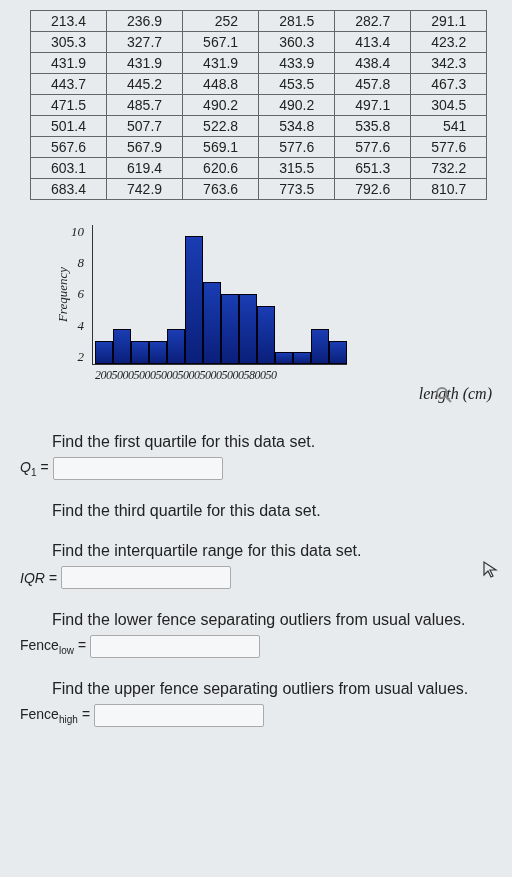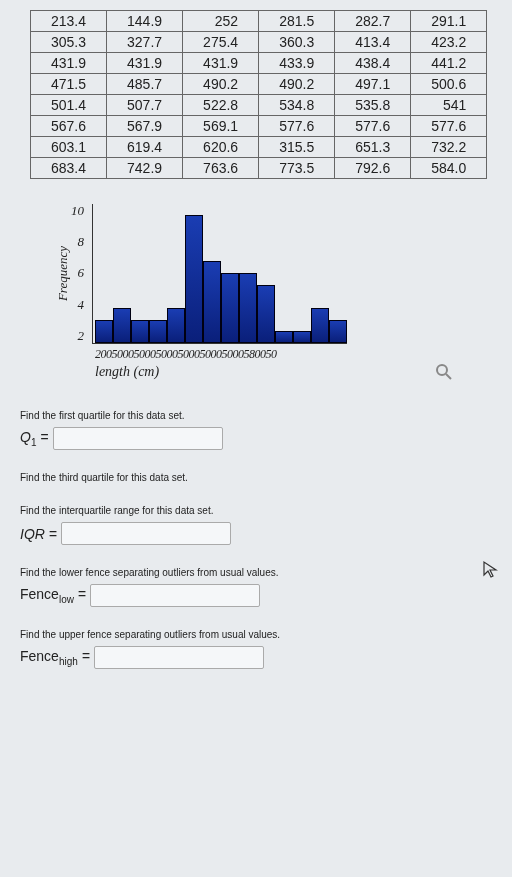--- a/index.html
+++ b/index.html
@@ -69,39 +69,40 @@
     }
     .x-axis {
       margin-left: 45px;
       font-style: italic;
       font-size: 12px;
       letter-spacing: -0.5px;
       font-family: Liberation Serif, serif;
       margin-top: 3px;
     }
     .x-label {
-      text-align: left;
-      font-style: italic;
-      font-size: 14px;
+      text-align: right;
+      font-style: italic;
+      font-size: 16px;
       margin-left: 45px;
       margin-top: 2px;
       font-family: 'Times New Roman', serif;
     }
     .magnify {
       position: absolute;
       right: 40px;
       bottom: 0px;
       fill: #888;
     }
     .question {
       margin-bottom: 22px;
     }
     .question p {
       margin-bottom: 6px;
-      font-size: 10px;
+      font-size: 16px;
+      margin-left: 32px;
     }
     .input-row {
       display: flex;
       align-items: center;
     }
     .var-label {
       font-style: italic;
       margin-right: 4px;
       font-size: 14px;
     }
@@ -120,49 +121,57 @@
       top: 560px;
     }
   </style>
 </head>
 <body>
 
 <table class="data-table">
   <tbody id="table-body">
       <tr>
         <td>213.4</td>
-        <td>144.9</td>
+        <td>236.9</td>
         <td>252</td>
         <td>281.5</td>
         <td>282.7</td>
         <td>291.1</td>
       </tr>
       <tr>
         <td>305.3</td>
         <td>327.7</td>
-        <td>275.4</td>
+        <td>567.1</td>
         <td>360.3</td>
         <td>413.4</td>
         <td>423.2</td>
       </tr>
       <tr>
         <td>431.9</td>
         <td>431.9</td>
         <td>431.9</td>
         <td>433.9</td>
         <td>438.4</td>
-        <td>441.2</td>
+        <td>342.3</td>
+      </tr>
+      <tr>
+        <td>443.7</td>
+        <td>445.2</td>
+        <td>448.8</td>
+        <td>453.5</td>
+        <td>457.8</td>
+        <td>467.3</td>
       </tr>
       <tr>
         <td>471.5</td>
         <td>485.7</td>
         <td>490.2</td>
         <td>490.2</td>
         <td>497.1</td>
-        <td>500.6</td>
+        <td>304.5</td>
       </tr>
       <tr>
         <td>501.4</td>
         <td>507.7</td>
         <td>522.8</td>
         <td>534.8</td>
         <td>535.8</td>
         <td>541</td>
       </tr>
       <tr>
@@ -180,21 +189,21 @@
         <td>315.5</td>
         <td>651.3</td>
         <td>732.2</td>
       </tr>
       <tr>
         <td>683.4</td>
         <td>742.9</td>
         <td>763.6</td>
         <td>773.5</td>
         <td>792.6</td>
-        <td>584.0</td>
+        <td>810.7</td>
       </tr>
     </tbody>
 </table>
 
 <div class="chart-container">
   <div class="chart">
     <div class="y-label">Frequency</div>
     <div class="y-axis" id="y-axis">
         <div class="y-tick">10</div>
         <div class="y-tick">8</div>

